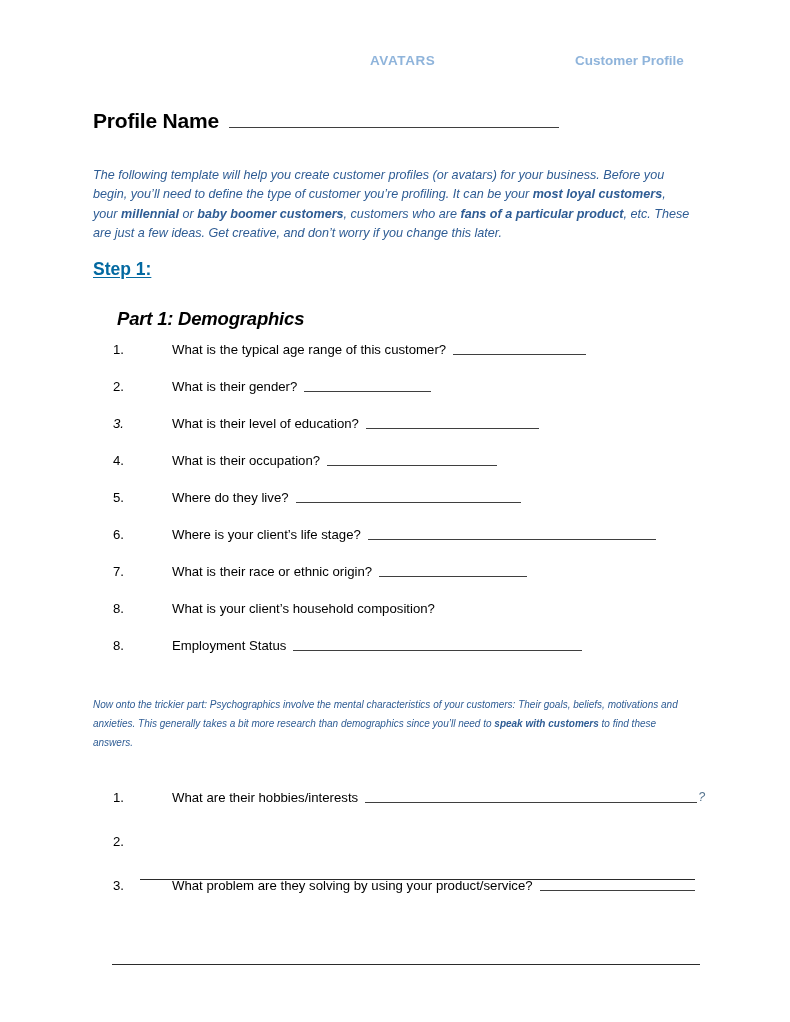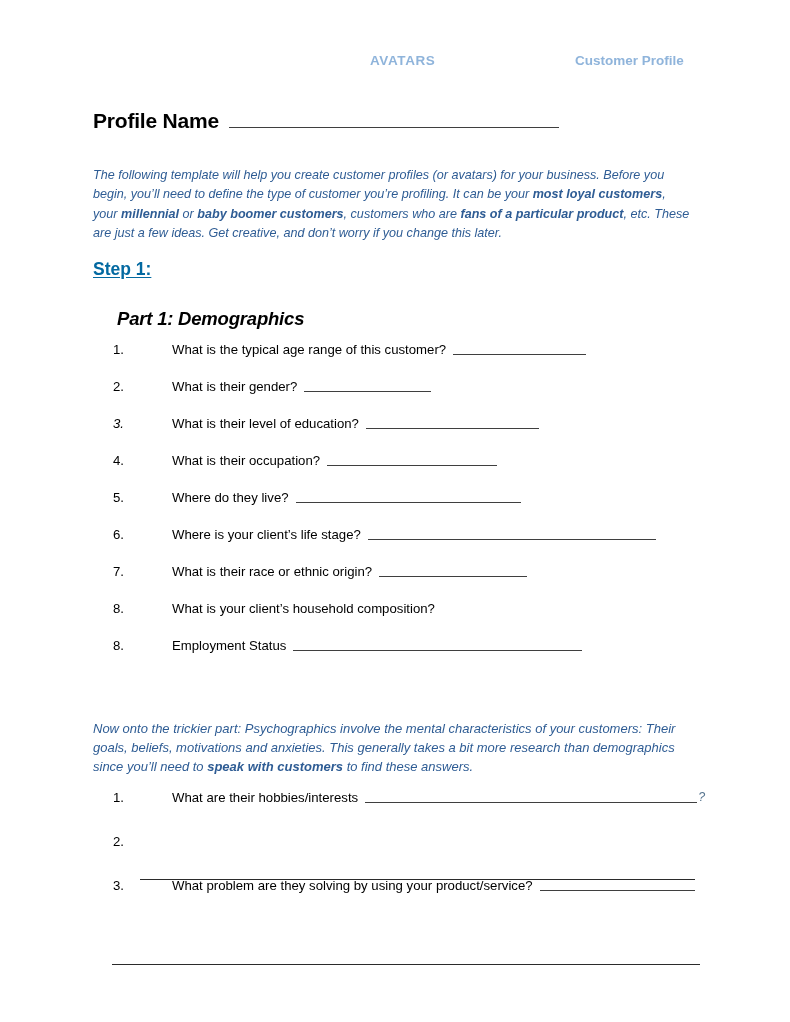--- a/index.html
+++ b/index.html
@@ -80,21 +80,21 @@
   .intro {
     position: absolute;
     left: 93px;
     font-style: italic;
     font-size: 12.6px;
     line-height: 19.4px;
     color: #2E5C94;
   }
   .intro b { font-weight: bold; }
   #intro-main { top: 166px; width: 598px; }
-  #psycho-intro { top: 719px; width: 605px; font-size: 13px; line-height: 19.2px; }
+  #psycho-intro { top: 695px; width: 605px; font-size: 10px; line-height: 19.2px; }
 
   
   .step-heading {
     position: absolute;
     left: 93px;
     top: 259px;
     font-size: 17.5px;
     font-weight: bold;
     text-decoration: underline;
     text-underline-offset: 2px;

